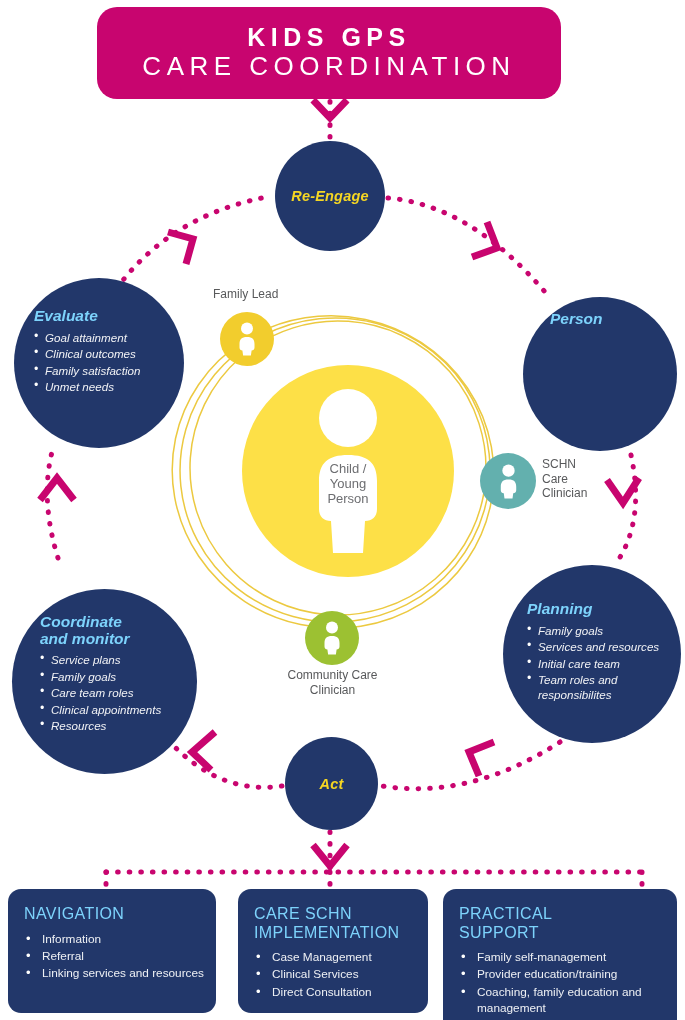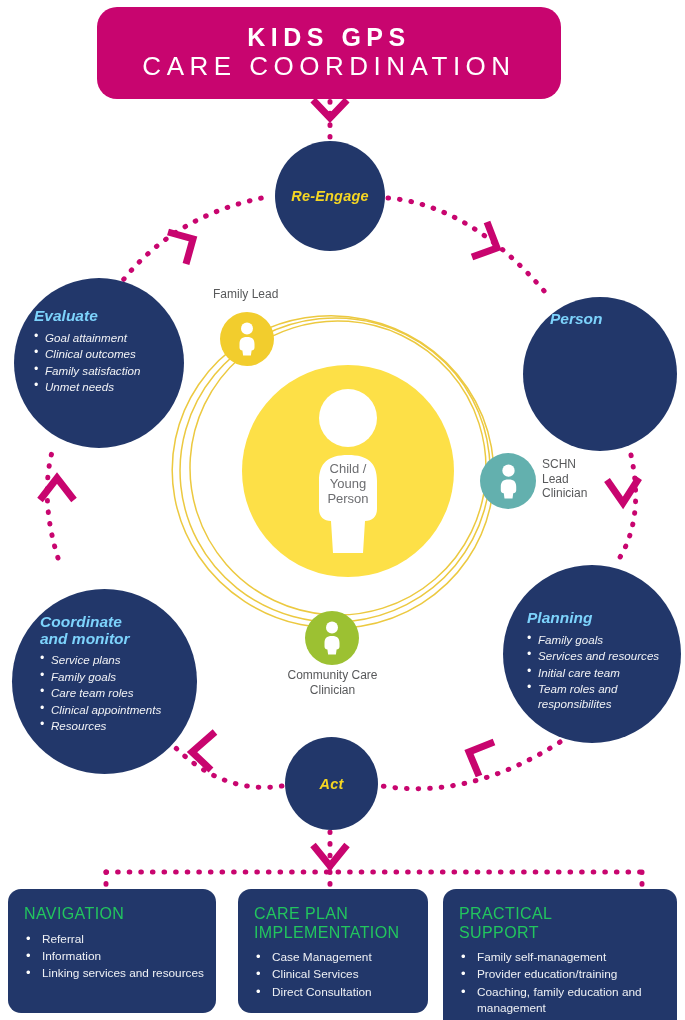--- a/index.html
+++ b/index.html
@@ -81,21 +81,21 @@
   #node-reengage { left: 275px; top: 141px; width: 110px; height: 110px; }
   #node-act      { left: 285px; top: 737px; width: 93px;  height: 93px; }
 
   #node-evaluate { left: 14px;  top: 278px; width: 170px; height: 170px; }
   #node-evaluate .node-inner { left: 20px; top: 30px; width: 138px; }
 
   #node-assess   { left: 523px; top: 297px; width: 154px; height: 154px; }
   #node-assess .node-inner { left: 27px; top: 14px; width: 124px; }
 
   #node-planning { left: 503px; top: 565px; width: 178px; height: 178px; }
-  #node-planning .node-inner { left: 24px; top: 45px; width: 150px; }
+  #node-planning .node-inner { left: 24px; top: 36px; width: 150px; }
 
   #node-coordinate { left: 12px; top: 589px; width: 185px; height: 185px; }
   #node-coordinate .node-inner { left: 28px; top: 25px; width: 155px; }
 
   
   #center-hub {
     position: absolute;
     left: 242px; top: 365px;
     width: 212px; height: 212px;
     border-radius: 50%;
@@ -143,21 +143,21 @@
 
   
   .bottom-box {
     position: absolute;
     background: #22376a;
     border-radius: 13px;
     color: #ffffff;
     padding: 16px 12px 12px 16px;
   }
   .bottom-box .box-title {
-    color: #22c55e;
+    color: #7dd3fc;
     font-size: 16px; font-weight: normal;
     letter-spacing: .4px;
     line-height: 1.17;
     margin-bottom: 7px;
     white-space: pre-line;
   }
   .bottom-box ul { list-style: none; }
   .bottom-box li {
     font-size: 11.8px; line-height: 1.36;
     color: #eef0f4;
@@ -312,45 +312,45 @@
 
   <div class="role-badge" id="badge-schn">
     <svg width="23" height="35" viewBox="0 0 22 34">
       <circle cx="11" cy="6.5" r="6" fill="#ffffff"></circle>
       <path d="M11,15 C5.5,15 3.5,17.5 3.5,22 L3.5,25.5 C3.5,27.5 4.8,28.4 6.4,28.4
                L7.1,33.5 L14.9,33.5 L15.6,28.4 C17.2,28.4 18.5,27.5 18.5,25.5
                L18.5,22 C18.5,17.5 16.5,15 11,15 Z" fill="#ffffff"></path>
     </svg>
   </div>
   <div class="role-label" id="label-schn">SCHN
-Lead
+Care
 Clinician</div>
 
   <div class="role-badge" id="badge-community">
     <svg width="22" height="34" viewBox="0 0 22 34">
       <circle cx="11" cy="6.5" r="6" fill="#ffffff"></circle>
       <path d="M11,15 C5.5,15 3.5,17.5 3.5,22 L3.5,25.5 C3.5,27.5 4.8,28.4 6.4,28.4
                L7.1,33.5 L14.9,33.5 L15.6,28.4 C17.2,28.4 18.5,27.5 18.5,25.5
                L18.5,22 C18.5,17.5 16.5,15 11,15 Z" fill="#ffffff"></path>
     </svg>
   </div>
   <div class="role-label" id="label-community">Community Care
 Clinician</div>
 
   <div class="bottom-box" id="box-navigation">
     <div class="box-title">NAVIGATION</div>
     <ul>
+      <li>Information</li>
       <li>Referral</li>
-      <li>Information</li>
       <li>Linking services and resources</li>
     </ul>
   </div>
 
   <div class="bottom-box" id="box-careplan">
-    <div class="box-title">CARE PLAN
+    <div class="box-title">CARE SCHN
 IMPLEMENTATION</div>
     <ul>
       <li>Case Management</li>
       <li>Clinical Services</li>
       <li>Direct Consultation</li>
     </ul>
   </div>
 
   <div class="bottom-box" id="box-practical">
     <div class="box-title">PRACTICAL

